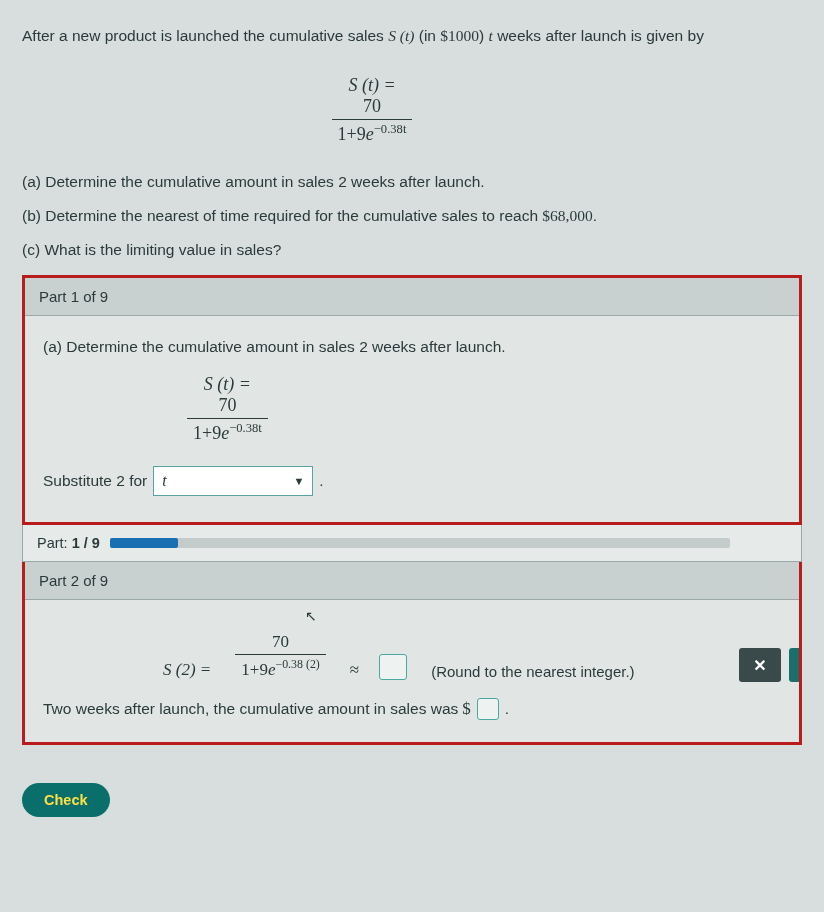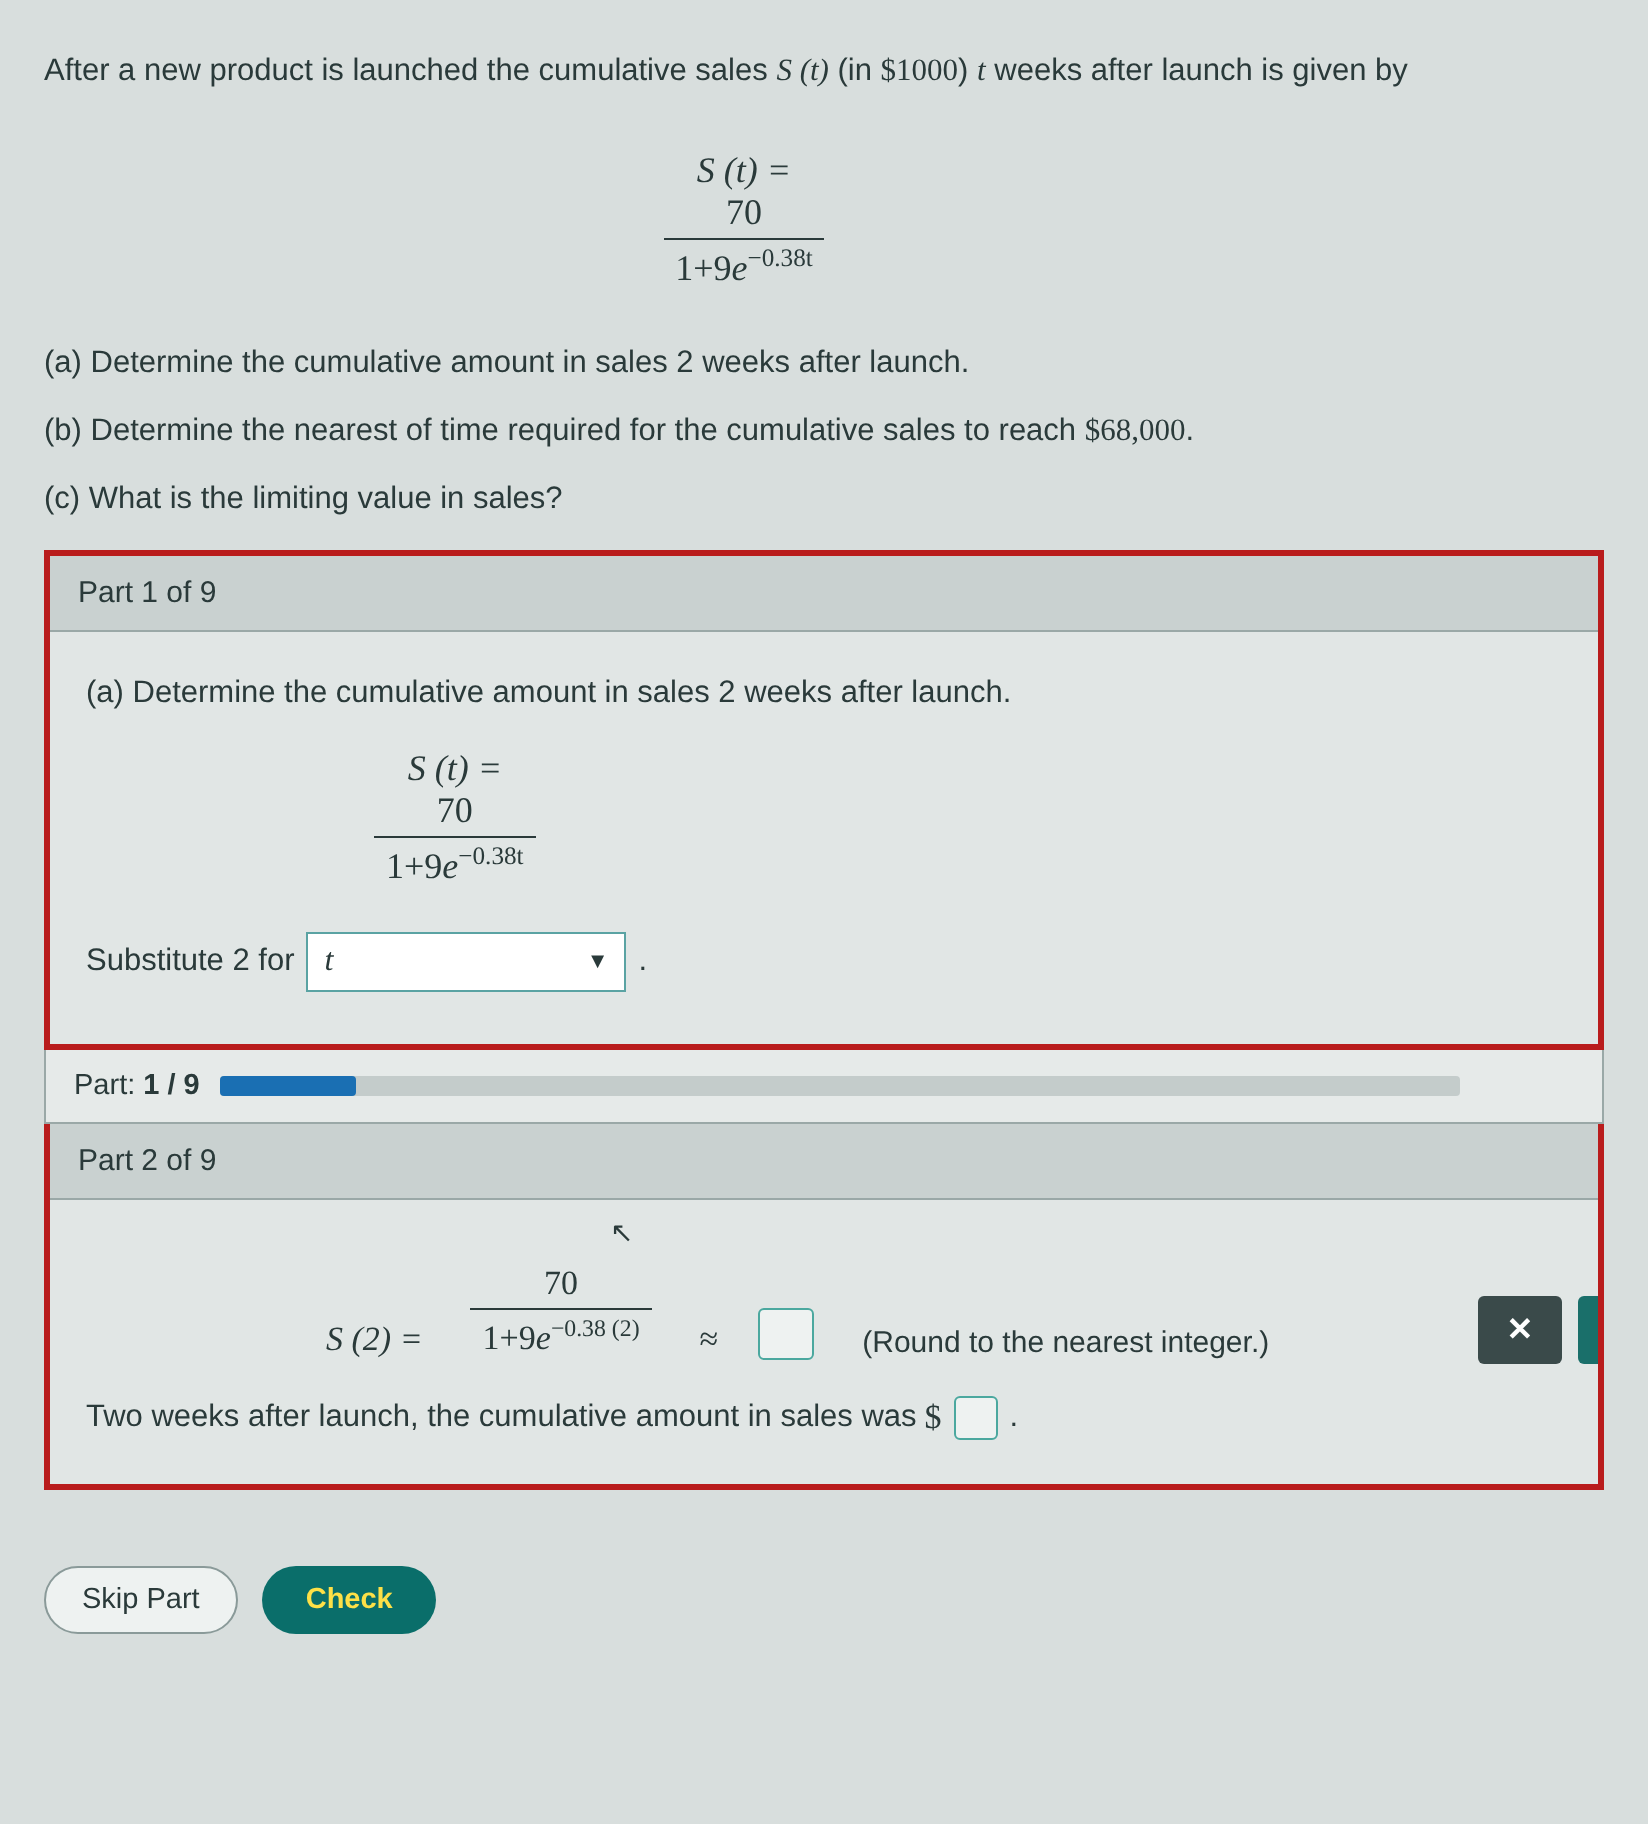--- a/index.html
+++ b/index.html
@@ -310,15 +310,14 @@
         <span class="dollar" style="font-family:'Times New Roman',serif;font-size:17px">$</span>
           <span class="answer-box-sm"></span>
           <span>.</span>
       </div>
     </div>
   </div>
 
 </div>
 
 <div class="footer-btns">
-  <button class="btn-skip">Skip Part</button>
   <button class="btn-check">Check</button>
 </div>
 
 </body></html>

